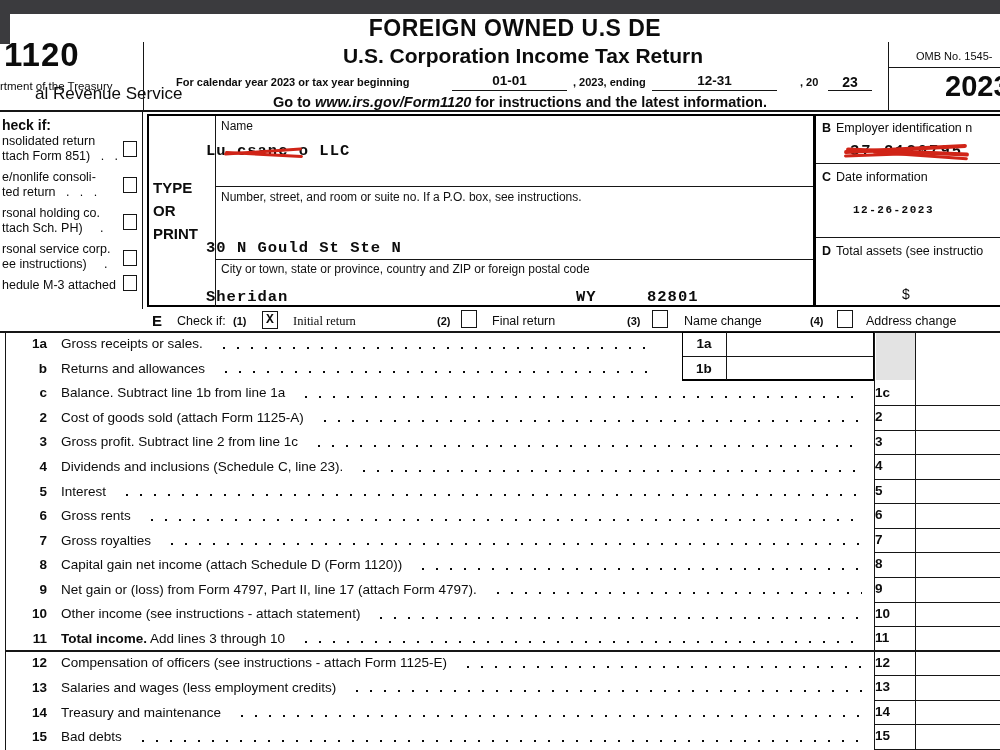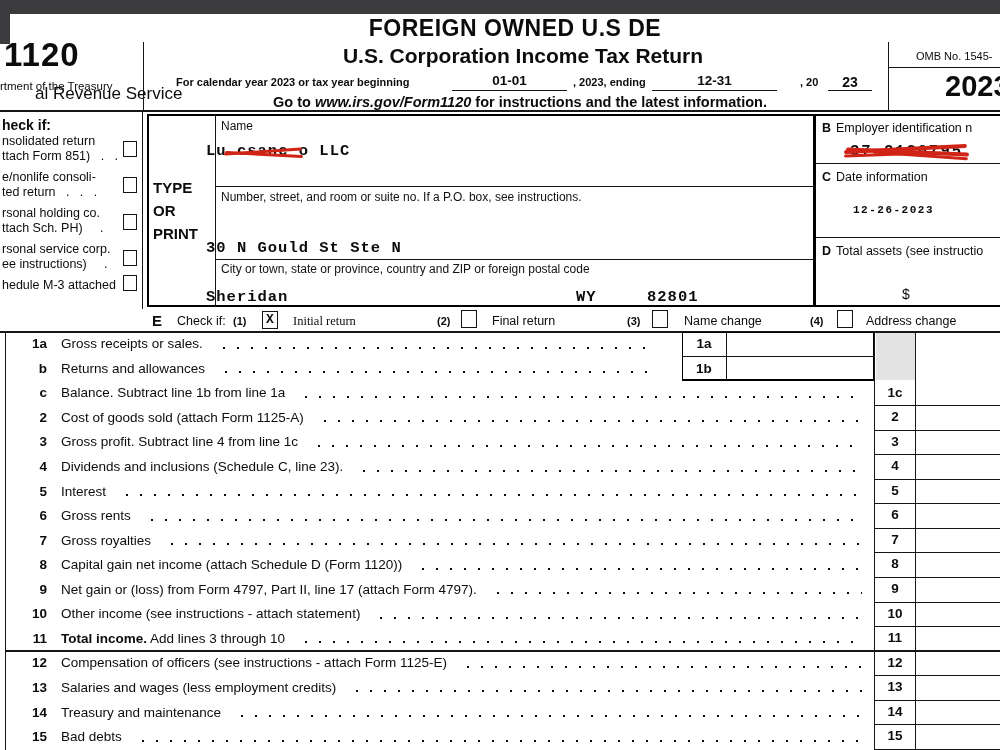--- a/index.html
+++ b/index.html
@@ -12,21 +12,21 @@
   .nowrap{white-space:nowrap;}
   .pre{white-space:pre;}
   .center{transform:translateX(-50%);}
   .cb{position:absolute;border:1.6px solid #161616;background:#fff;box-sizing:border-box;}
   .trow{position:absolute;left:5px;display:flex;align-items:center;height:24.5px;}
   .trow .ln{flex:0 0 42px;text-align:right;font-weight:bold;font-size:13.5px;}
   .trow .lbl{margin-left:14px;font-size:13.5px;white-space:nowrap;}
   .leader{flex:1 1 auto;height:6px;transform:translateY(4px);margin:0 4px 0 10px;
           background-image:radial-gradient(circle,#0a0a0a 1.25px,transparent 1.55px);
           background-size:14px 6px;background-repeat:repeat-x;background-position:4px 50%;}
-  .rnum{position:absolute;left:875px;width:40px;text-align:center;font-weight:bold;
+  .rnum{position:absolute;left:875px;width:40px;text-align:left;font-weight:bold;
         font-size:13.5px;line-height:24.5px;}
   .scribble{position:absolute;border-radius:3px;}
   .fieldlabel{font-size:12px;color:#111;}
   .panel-label{font-size:12.5px;}
   .panel-label b{margin-right:5px;}
 </style>
 </head>
 <body>
 
 <div class="screen">
@@ -188,21 +188,21 @@
       <div class="trow" style="top: 405.15px; width: 861px;">
         <span class="ln">2</span>
         <span class="lbl">Cost of goods sold (attach Form 1125-A)</span>
         <span class="leader"></span>
       </div>
       <div class="rnum" style="top: 405.15px;">2</div>
       <div class="hline" style="left: 874px; top: 429.7px; width: 126px;"></div>
       <div class="abs" style="left: 916px; top: 406.15px; width: 84px; height: 22.55px;"></div>
       <div class="trow" style="top: 429.7px; width: 861px;">
         <span class="ln">3</span>
-        <span class="lbl">Gross profit. Subtract line 4 from line 1c</span>
+        <span class="lbl">Gross profit. Subtract line 2 from line 1c</span>
         <span class="leader"></span>
       </div>
       <div class="rnum" style="top: 429.7px;">3</div>
       <div class="hline" style="left: 874px; top: 454.25px; width: 126px;"></div>
       <div class="abs" style="left: 916px; top: 430.7px; width: 84px; height: 22.55px;"></div>
       <div class="trow" style="top: 454.25px; width: 861px;">
         <span class="ln">4</span>
         <span class="lbl">Dividends and inclusions (Schedule C, line 23).</span>
         <span class="leader"></span>
       </div>

